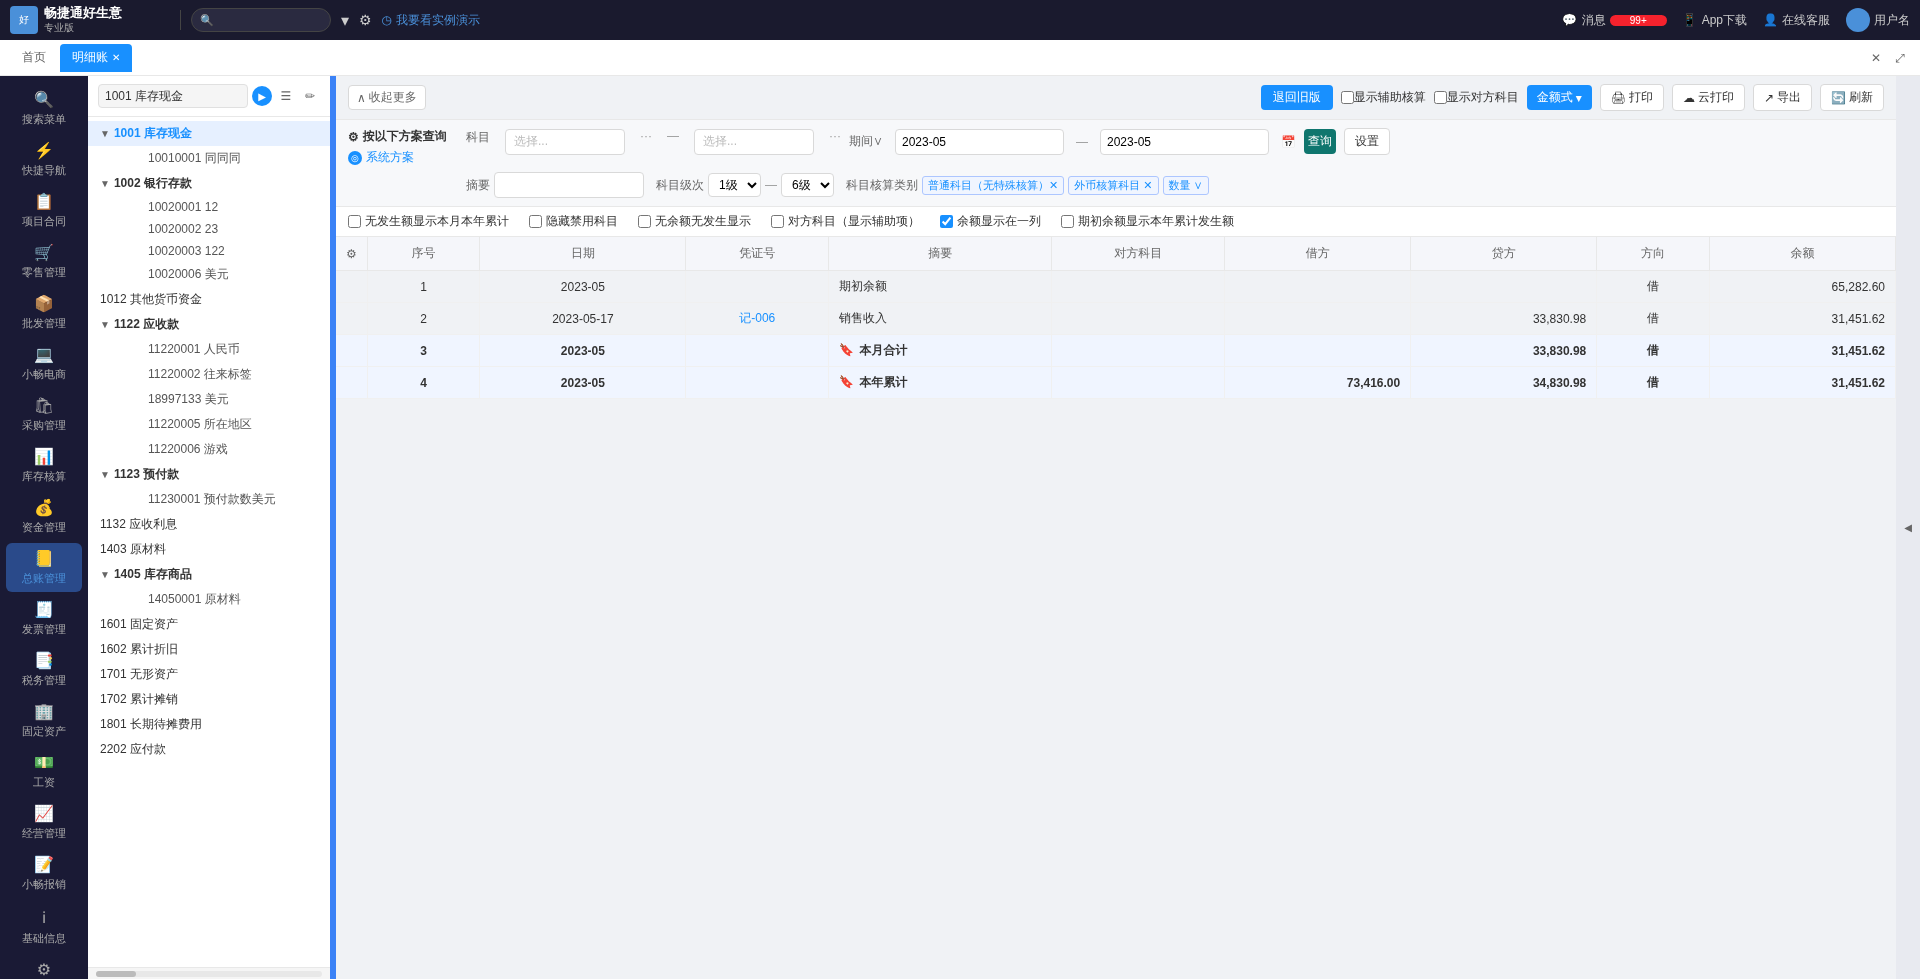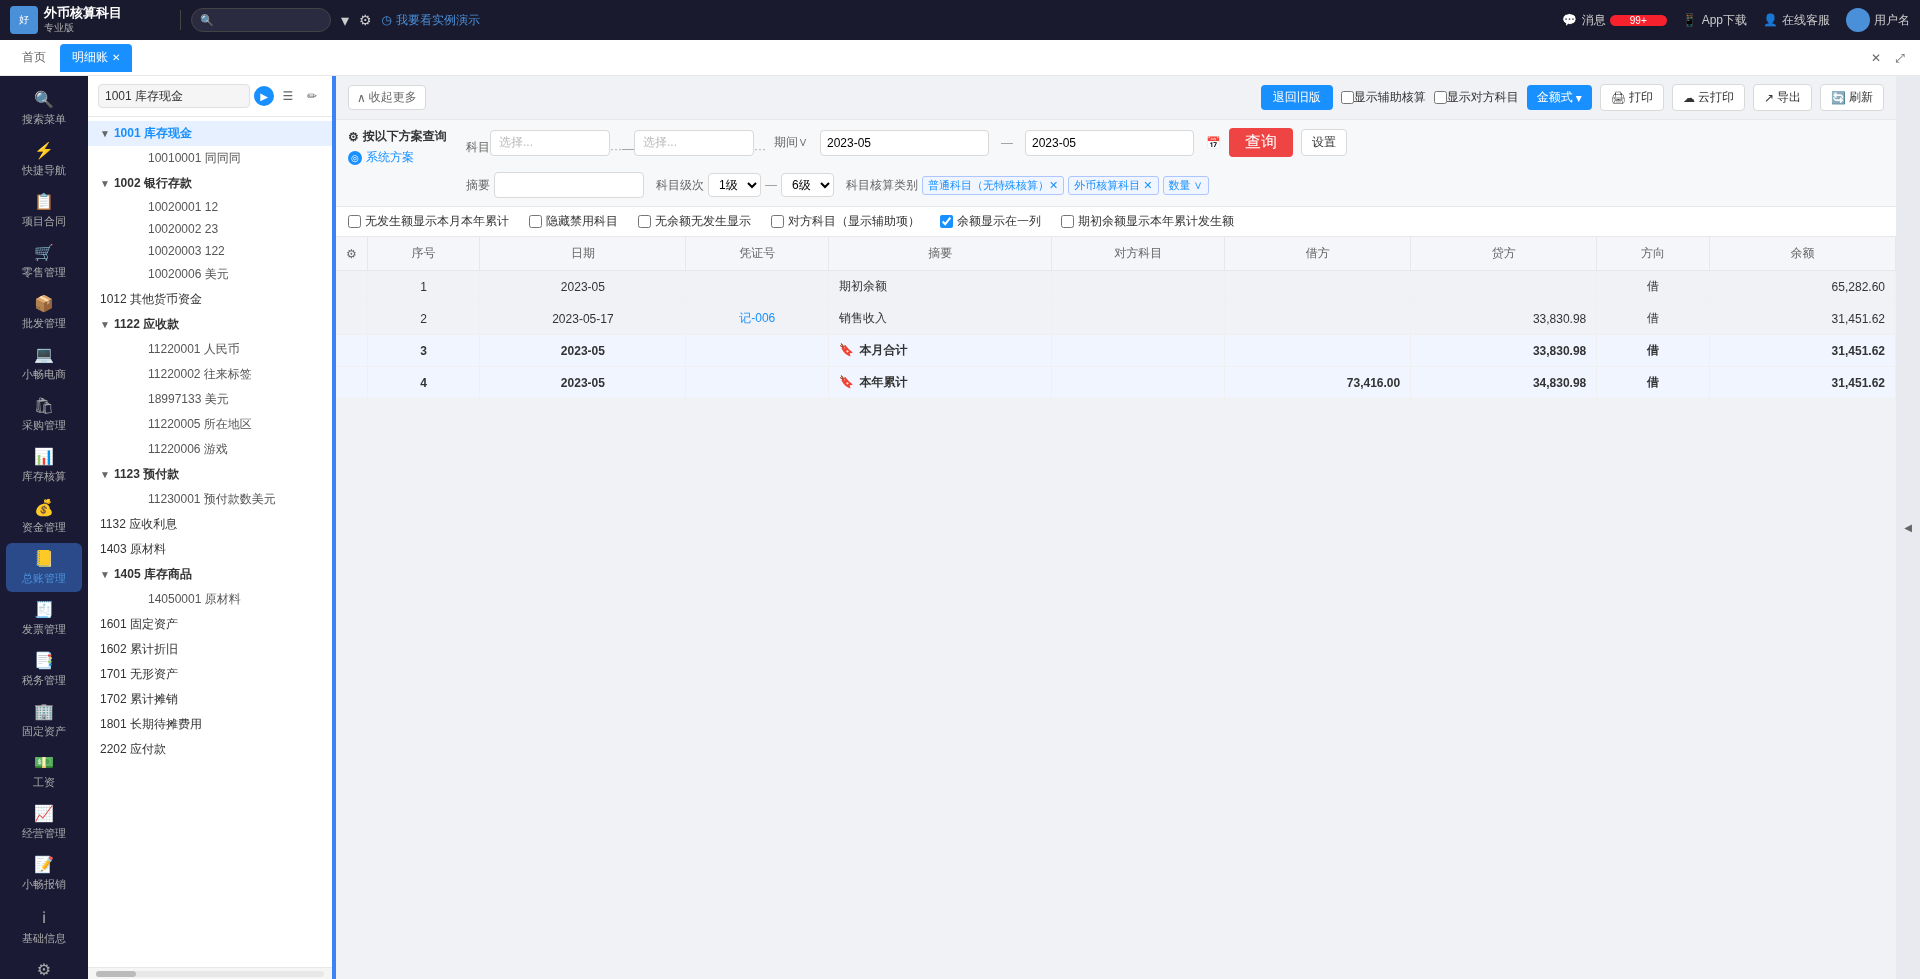--- a/index.html
+++ b/index.html
@@ -32,21 +32,21 @@
     
     .main-layout { display: flex; height: calc(979px - 40px - 36px); }
 
     
     .sidebar { width: 88px; background: #1a1a35; display: flex; flex-direction: column; align-items: center; padding: 8px 0; gap: 2px; flex-shrink: 0; }
     .sidebar-item { width: 76px; display: flex; flex-direction: column; align-items: center; padding: 6px 4px; border-radius: 6px; cursor: pointer; color: #aaa; font-size: 11px; gap: 3px; }
     .sidebar-item.active { background: #2a4a8a; color: #4a90d9; }
     .sidebar-icon { font-size: 16px; }
 
     
-    .account-panel { width: 248px; background: #fff; border-right: 4px solid #3b82f6; display: flex; flex-direction: column; flex-shrink: 0; }
+    .account-panel { width: 248px; background: #fff; border-right: 6px solid #3b82f6; display: flex; flex-direction: column; flex-shrink: 0; }
     .account-header { display: flex; align-items: center; padding: 8px 10px; border-bottom: 1px solid #e8e8e8; gap: 4px; }
     .account-search-box { flex: 1; display: flex; align-items: center; background: #f5f5f5; border: 1px solid #e0e0e0; border-radius: 4px; padding: 2px 6px; height: 24px; font-size: 12px; color: #333; }
     .account-header-icons { display: flex; gap: 4px; }
     .icon-btn { width: 20px; height: 20px; display: flex; align-items: center; justify-content: center; cursor: pointer; color: #666; font-size: 12px; }
     .account-tree { flex: 1; overflow-y: auto; padding: 4px 0; }
     .tree-item { padding: 4px 10px 4px 12px; cursor: pointer; display: flex; align-items: center; gap: 4px; font-size: 12px; color: #333; }
     .tree-item.selected { background: #e6f0ff; color: #1890ff; }
     .tree-item.parent { font-weight: bold; }
     .tree-item.child { padding-left: 24px; color: #555; margin-left: 36px; }
     .tree-expand { color: #666; font-size: 10px; }
@@ -54,21 +54,21 @@
 
     
     .detail-toolbar { display: flex; align-items: center; padding: 8px 12px; border-bottom: 1px solid #e8e8e8; gap: 8px; flex-wrap: wrap; }
     .btn-primary { background: #1890ff; color: #fff; border: none; border-radius: 4px; padding: 4px 12px; font-size: 12px; cursor: pointer; }
     .btn-default { background: #fff; color: #333; border: 1px solid #d9d9d9; border-radius: 4px; padding: 4px 10px; font-size: 12px; cursor: pointer; display: flex; align-items: center; gap: 3px; }
     .checkbox-group { display: flex; align-items: center; gap: 0; font-size: 12px; color: #333; }
     .checkbox-group input { cursor: pointer; }
     .dropdown-btn { background: #1890ff; color: #fff; border: none; border-radius: 4px; padding: 4px 10px; font-size: 12px; cursor: pointer; display: flex; align-items: center; gap: 3px; }
     .spacer { flex: 1; }
     .filter-date { border: 1px solid #d9d9d9; border-radius: 4px; padding: 2px 6px; font-size: 12px; height: 26px; background: #fff; }
-    .query-btn { background: #ef4444; color: #fff; border: none; border-radius: 4px; padding: 4px 16px; font-size: 16px; cursor: pointer; }
+    .query-btn { background: #0f766e; color: #fff; border: none; border-radius: 4px; padding: 4px 4px; font-size: 12px; cursor: pointer; }
     .setting-btn { background: #fff; color: #333; border: 1px solid #d9d9d9; border-radius: 4px; padding: 4px 10px; font-size: 12px; cursor: pointer; }
     .field-input { border: 1px solid #d9d9d9; border-radius: 4px; padding: 2px 8px; font-size: 12px; height: 26px; background: #fff; min-width: 120px; color: #bbb; }
     .level-select { border: 1px solid #d9d9d9; border-radius: 4px; padding: 2px 6px; font-size: 12px; height: 24px; background: #fff; }
     .summary-input { border: 1px solid #d9d9d9; border-radius: 4px; padding: 2px 8px; font-size: 12px; height: 26px; background: #fff; width: 150px; }
 
     
     .checkbox-row { display: flex; align-items: center; padding: 6px 12px; border-bottom: 1px solid #e8e8e8; gap: 20px; background: #fff; }
     .cb-item { display: flex; align-items: center; gap: 4px; font-size: 12px; color: #333; }
     .cb-item input { cursor: pointer; }
     .cb-checked { accent-color: #1890ff; }
@@ -100,21 +100,21 @@
 
     .right-panel { flex: 1; display: flex; flex-direction: column; overflow: hidden; }
   </style>
 </head>
 <body>
 
 <div class="top-bar">
   <div class="logo-area">
     <div class="logo-icon">好</div>
     <div>
-      <div class="logo-text">外币核算科目</div>
+      <div class="logo-text">畅捷通好生意</div>
       <div class="logo-sub">专业版</div>
     </div>
   </div>
   <div class="top-divider"></div>
   <div class="top-search">
     <span>🔍</span>
   </div>
   <span class="top-dropdown">▾</span>
   <span class="top-gear">⚙</span>
   <div class="demo-link">
@@ -393,21 +393,21 @@
               <span>⚙</span>
               <span>按以下方案查询</span>
             </div>
             <div style="display:flex;align-items:center;gap:4px;color:#1890ff;font-size:12px;cursor:pointer;">
               <span style="width:14px;height:14px;background:#1890ff;border-radius:50%;display:inline-flex;align-items:center;justify-content:center;color:#fff;font-size:9px;">◎</span>
               <span>系统方案</span>
             </div>
           </div>
 
           <div style="flex:1;display:flex;flex-wrap:wrap;gap:8px;align-items:center;">
-            <div style="display:flex;align-items:flex-end;gap:0;">
+            <div style="display:flex;align-items:flex-start;gap:15px;">
               <span style="font-size:12px;color:#666;">科目</span>
               <input class="field-input" style="width: 100px; color: rgb(187, 187, 187);" value="选择...">
               <span style="color:#999;">···</span>
               <span style="color:#999;">—</span>
               <input class="field-input" style="width: 80px; color: rgb(187, 187, 187);" value="选择...">
               <span style="color:#999;">···</span>
             </div>
             <div style="display:flex;align-items:center;gap:12px;">
               <span style="font-size:12px;color:#666;">期间∨</span>
               <input class="filter-date" value="2023-05" style="">

